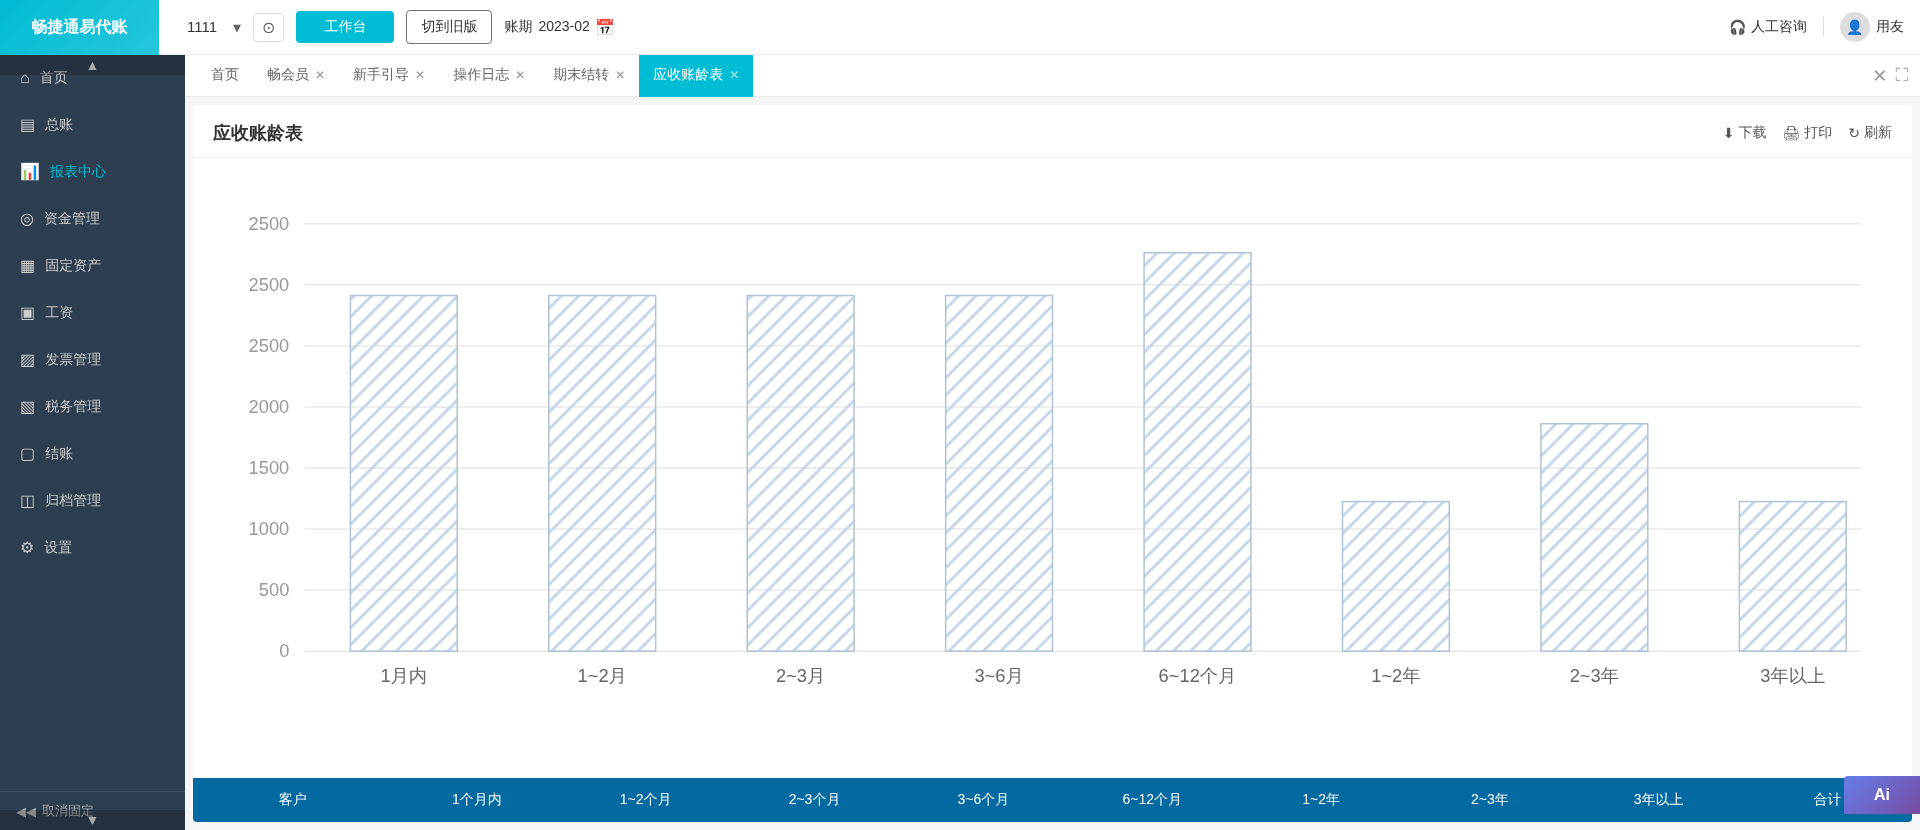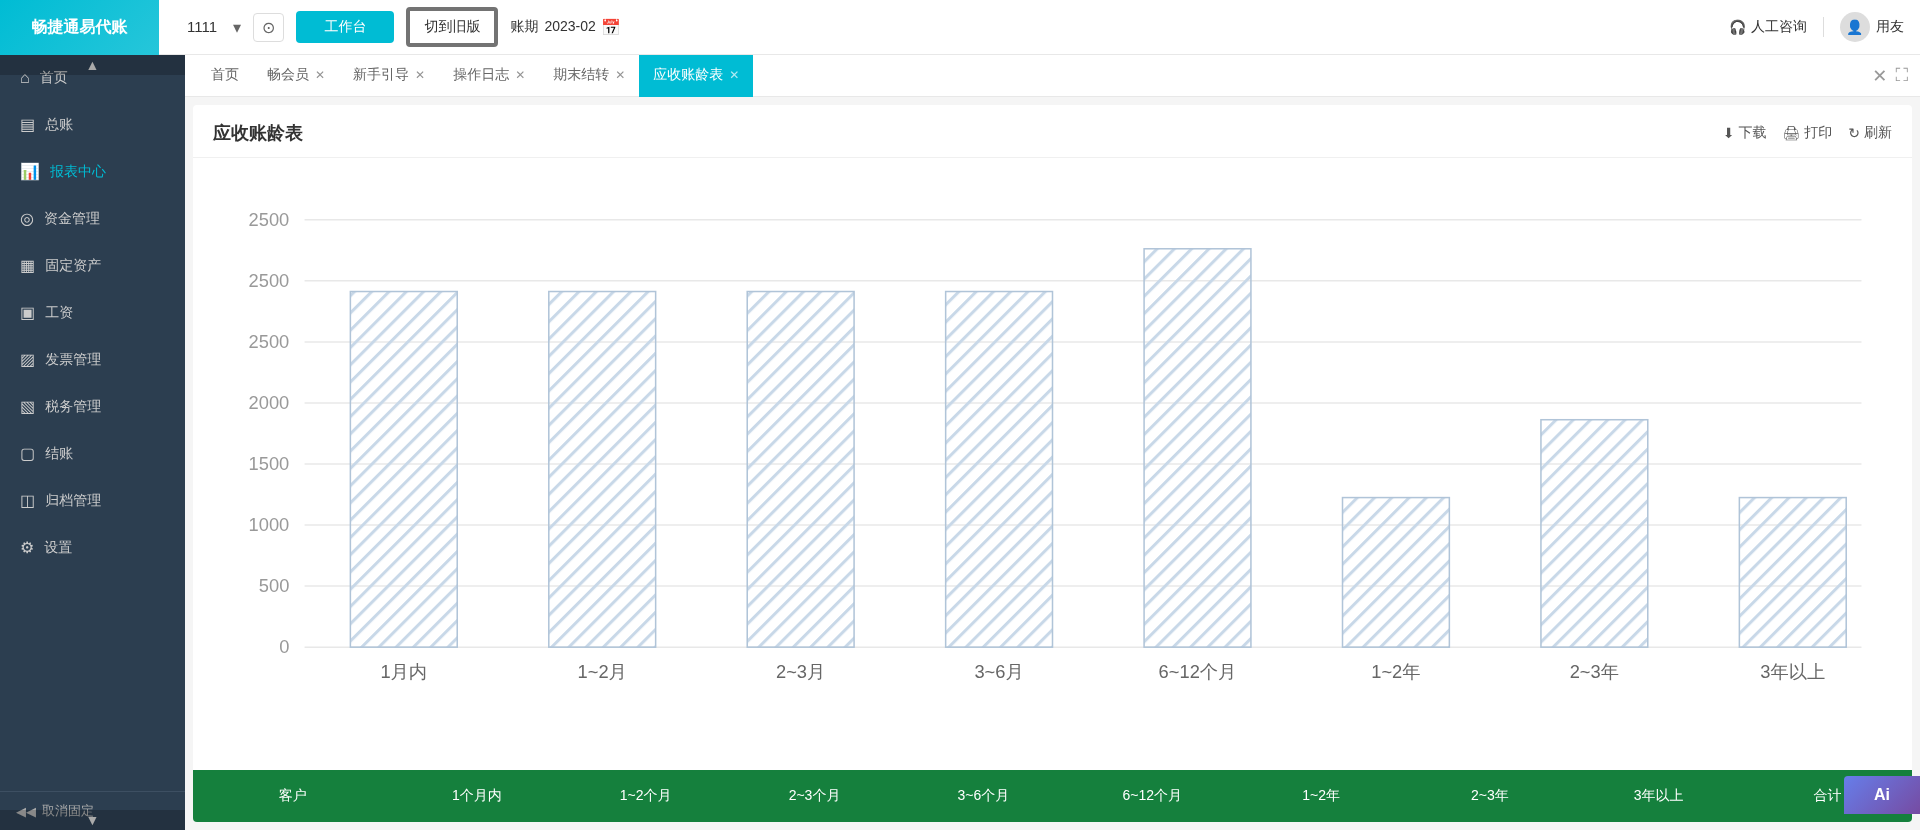--- a/index.html
+++ b/index.html
@@ -63,21 +63,21 @@
       color: #fff;
       border: none;
       border-radius: 4px;
       padding: 7px 28px;
       cursor: pointer;
       font-size: 14px;
     }
     .switch-btn {
       background: #fff;
       color: #333;
-      border: 4px solid #737373;
+      border: 1px solid #737373;
       border-radius: 4px;
       padding: 7px 14px;
       cursor: pointer;
       font-size: 14px;
     }
     .period-area {
       display: flex;
       align-items: flex-start;
       gap: 6px;
       color: #333;
@@ -284,22 +284,22 @@
       padding: 10px 20px;
       min-height: 400px;
     }
     .chart-svg {
       width: 100%;
       height: 100%;
     }
 
     
     .table-header-bar {
-      height: 52px;
-      background: #15803d;
+      height: 44px;
+      background: #0369a1;
       display: flex;
       align-items: center;
       flex-shrink: 0;
       justify-content: center;
     }
     .table-header-bar .th {
       flex: 1;
       text-align: center;
       color: #fff;
       font-size: 14px;

